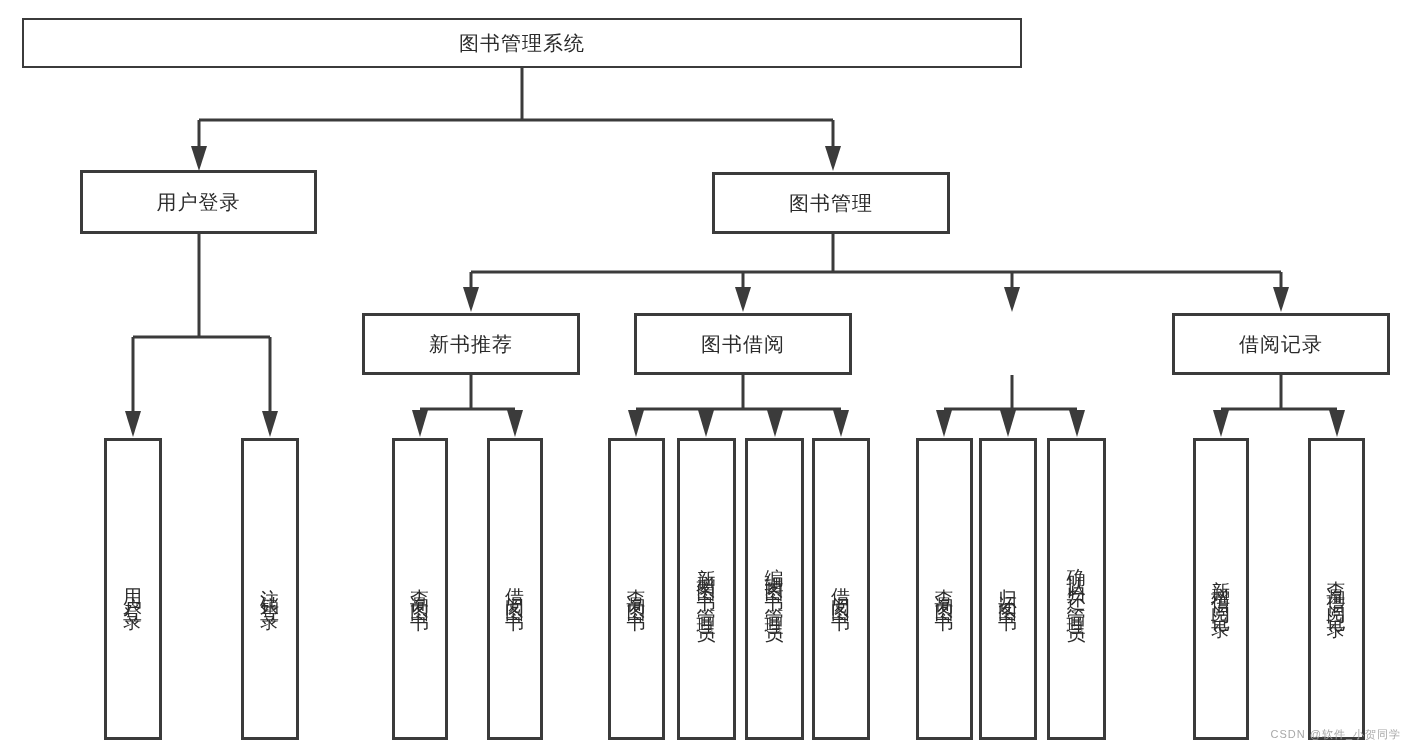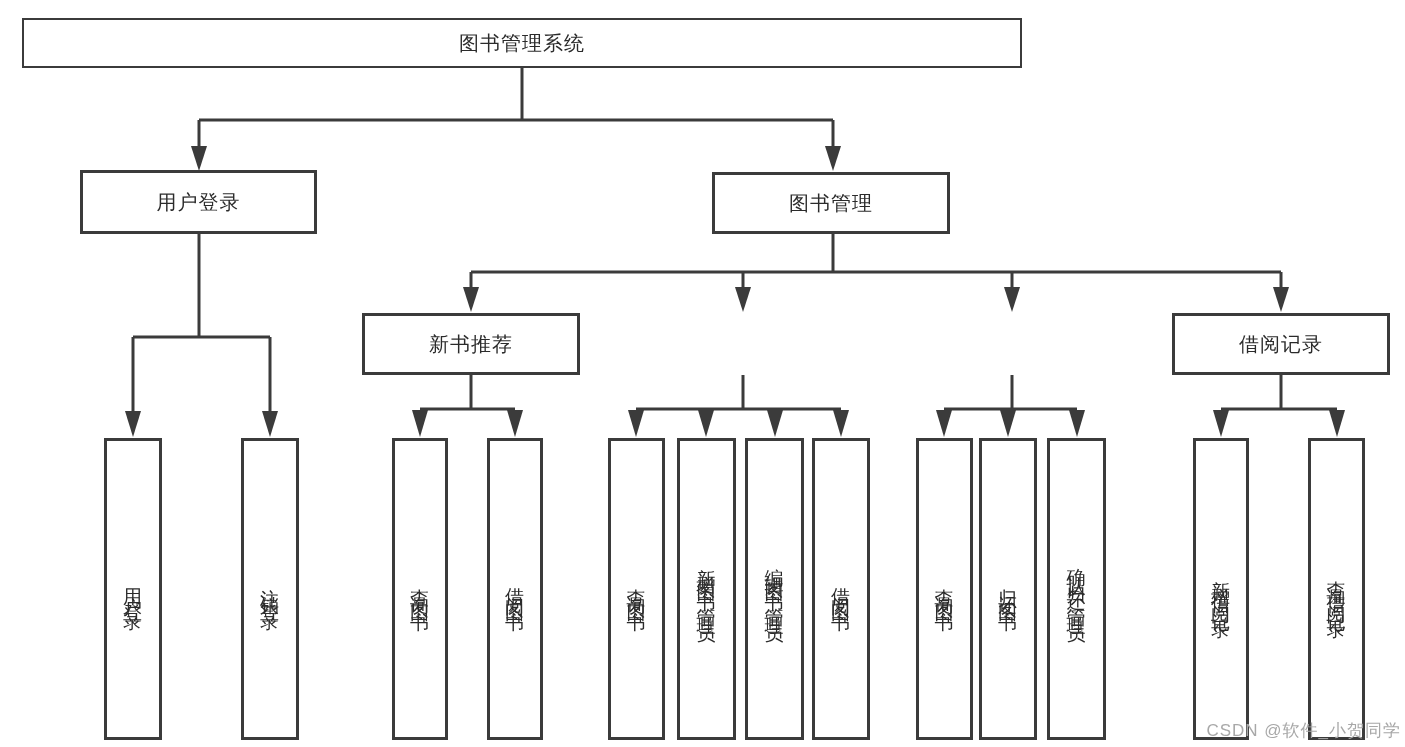--- a/index.html
+++ b/index.html
@@ -45,21 +45,21 @@
     white-space:normal;
     line-height:1;
   }
   #wires{position:absolute;left:0;top:0;width:1405px;height:747px;}
   #wires .ln{stroke:var(--line);stroke-width:3;fill:none;}
   #wires .ar{fill:var(--line);stroke:none;}
   .watermark{
     position:absolute;
     right:4px;
     bottom:5px;
-    font-size:17px;
+    font-size:11px;
     color:var(--watermark);
     letter-spacing:1px;
     white-space:nowrap;
     z-index:5;
     text-align:right;
   }
 </style>
 </head>
 <body>
 
@@ -123,20 +123,23 @@
   <div class="box" style="left:80px;top:170px;width:237px;height:64px">
     <span class="lbl">用户登录</span>
   </div>
   <div class="box" style="left:362px;top:313px;width:218px;height:62px">
     <span class="lbl">新书推荐</span>
   </div>
 
   <div class="box" style="left:712px;top:172px;width:238px;height:62px">
     <span class="lbl">图书管理</span>
   </div>
+  <div class="box" style="left:634px;top:313px;width:218px;height:62px">
+    <span class="lbl">图书借阅</span>
+  </div>
   <div class="box" style="left:1172px;top:313px;width:218px;height:62px">
     <span class="lbl">借阅记录</span>
   </div>
 
   <div class="box leaf" style="left:104px;top:438px;width:58px;height:302px">
     <span class="lbl">用户登录</span>
   </div>
   <div class="box leaf" style="left:241px;top:438px;width:58px;height:302px">
     <span class="lbl">注销登录</span>
   </div>

